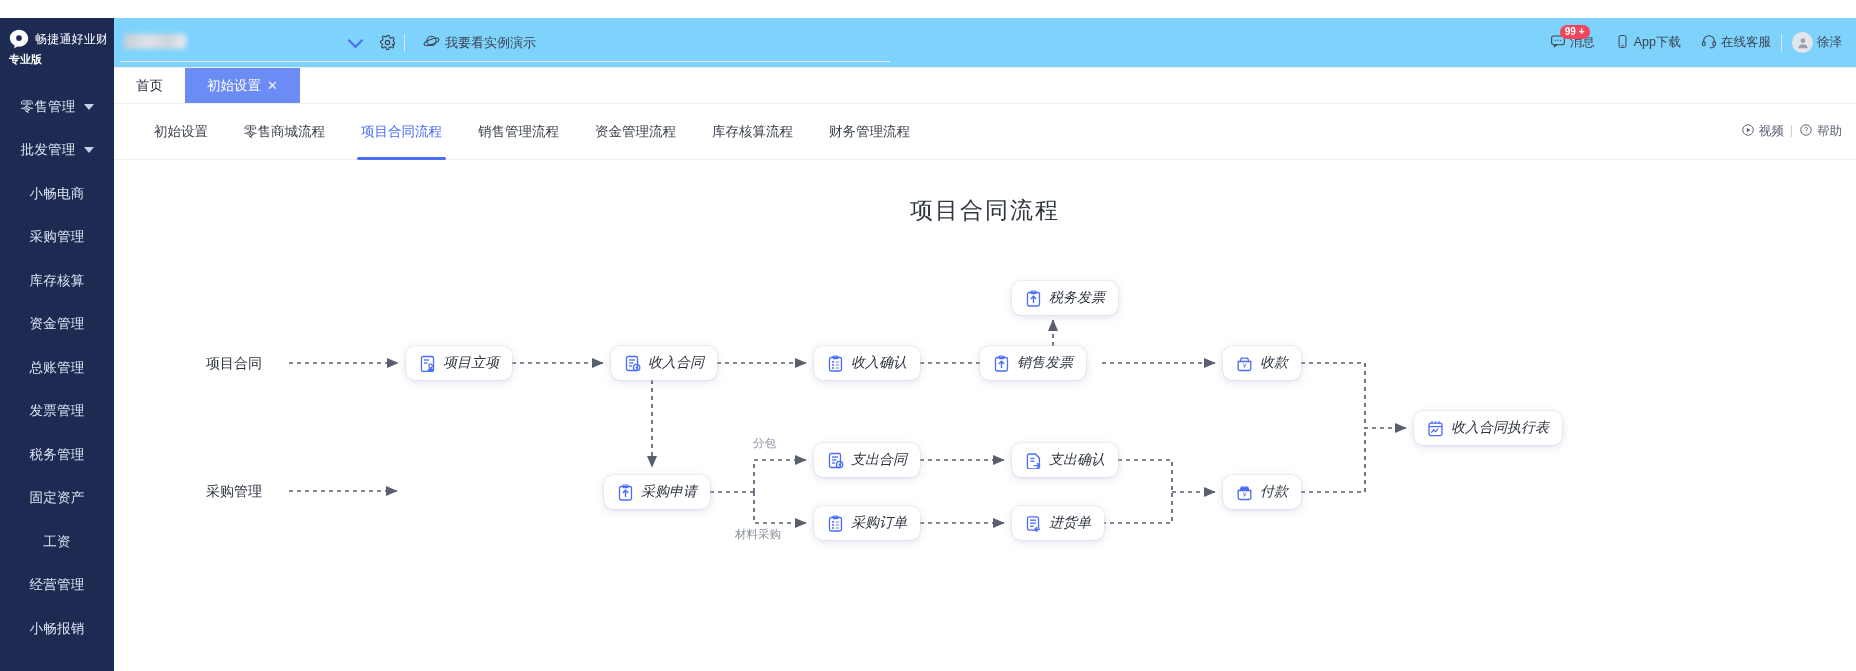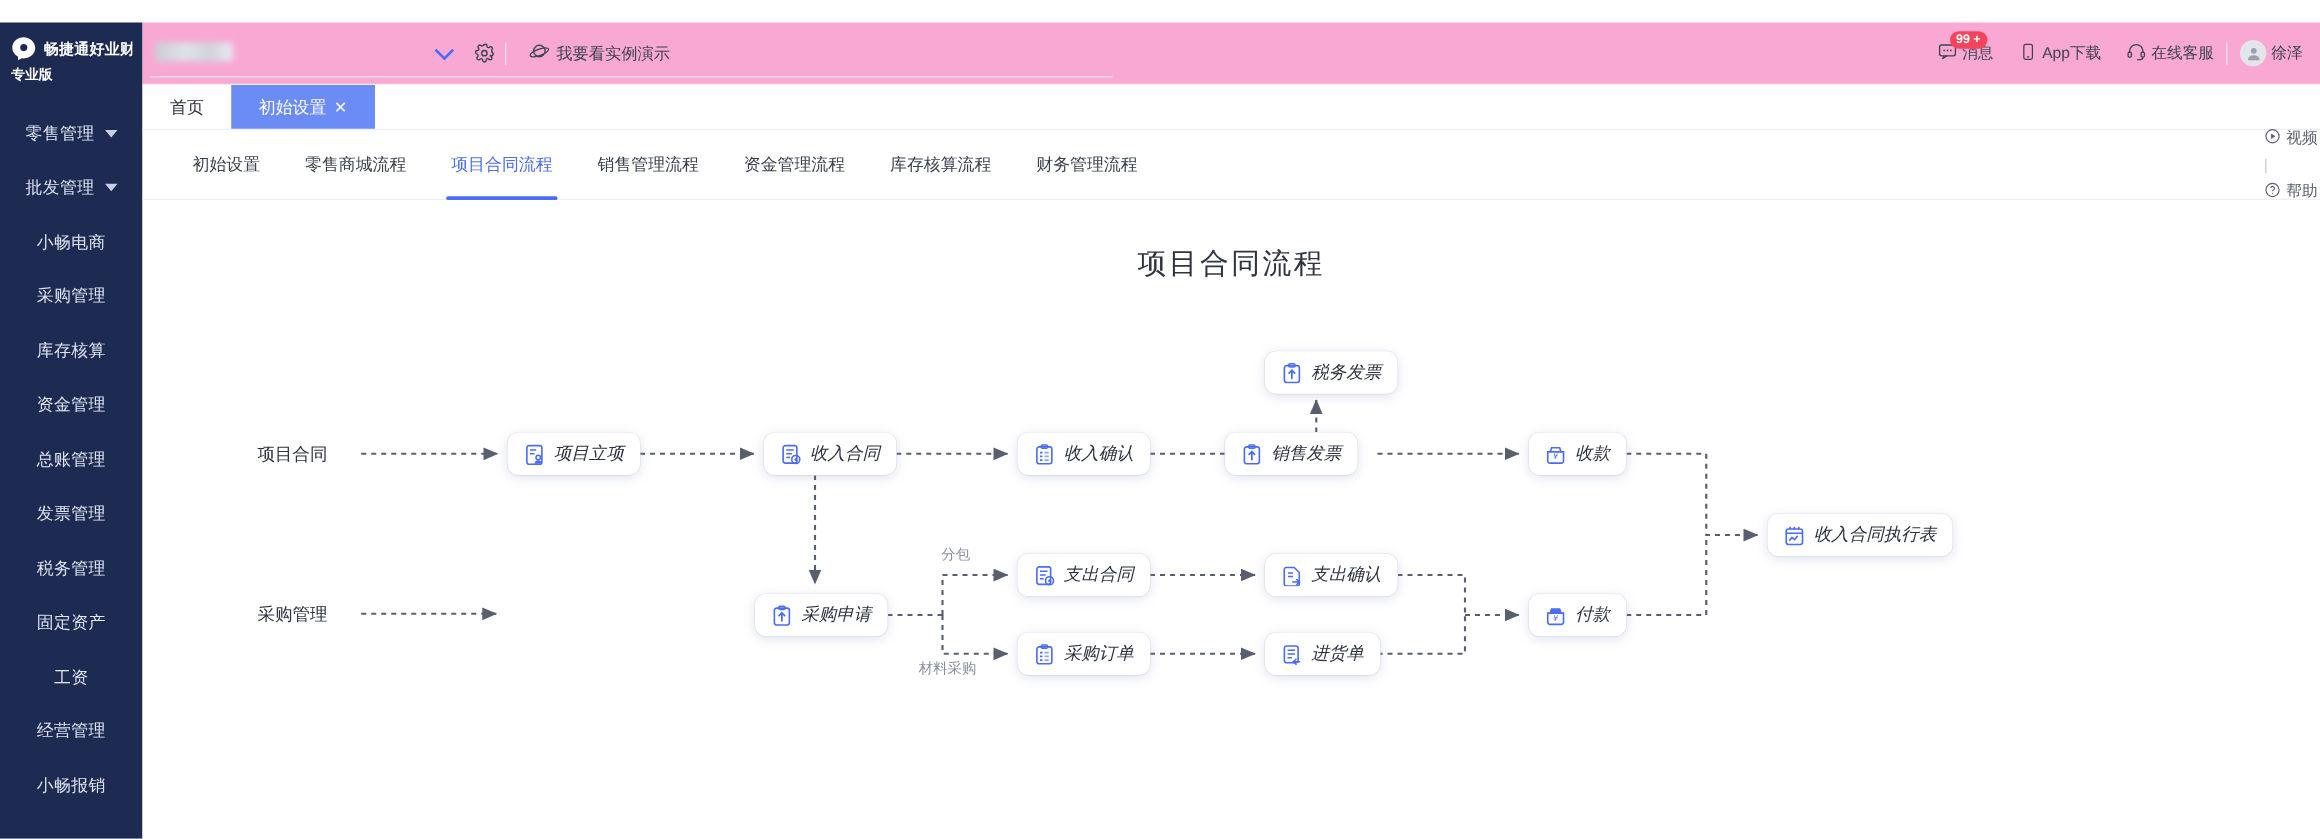--- a/index.html
+++ b/index.html
@@ -16,38 +16,38 @@
     background:#1d2b52; color:#e8ecf7;
   }
   .logo-wrap { padding:10px 8px 4px 8px; }
   .logo-row { display:flex; align-items:center; gap:5px; }
   .logo-mark {
     width:22px; height:22px; flex:0 0 22px;
     display:flex; align-items:center; justify-content:center;
   }
   .logo-text {
     font-size:12px; color:#ffffff; letter-spacing:.2px;
-    white-space:nowrap; overflow:hidden; font-weight:700;
+    white-space:nowrap; overflow:hidden; font-weight:400;
   }
   .logo-sub { font-size:11px; color:#ffffff; font-weight:700; margin-top:2px; padding-left:1px;}
   .nav-list { margin-top:14px; }
   .nav-item {
     height:43.5px; display:flex; align-items:center; justify-content:center;
     font-size:13.5px; color:#dfe4f2; cursor:pointer; gap:6px;
     letter-spacing:.3px;
   }
   .caret {
     width:0;height:0;border-left:5px solid transparent;border-right:5px solid transparent;
     border-top:6px solid #c9d0e6; display:inline-block; margin-left:2px;
   }
 
   
   #topbar {
     position:absolute; left:114px; top:18px; right:0; height:50px;
-    background:#f9a8d4; border-bottom:1px solid #eceef4;
+    background:#7dd3fc; border-bottom:1px solid #eceef4;
     display:flex; align-items:center;justify-content:space-between;
   }
   .search-zone { width:220px; margin-left:6px; position:relative; height:30px; }
   .search-blur {
     position:absolute; left:4px; top:6px; width:62px; height:15px;
     background:linear-gradient(90deg,#c9cdd6 0%,#dfe2e9 40%,#cfd3dc 70%,#e8eaf0 100%);
     filter:blur(2.5px); border-radius:2px;
   }
   .search-underline {
     position:absolute; left:0; bottom:-4px; width:770px; height:1px; background:#e4e7ef;
@@ -102,21 +102,21 @@
     display:flex;align-items:center; cursor:pointer; position:relative;
     white-space:nowrap;
   }
   .snav.active { color:#4a6cf7; }
   .snav.active:after {
     content:""; position:absolute; left:14px; right:14px; bottom:0;
     height:2.5px; background:#4a6cf7; border-radius:2px;
   }
   .subnav-right {
     margin-left:auto; display:flex;align-items:flex-start;gap:6px;
-    padding-right:2px; font-size:12.5px; color:#5a6070;flex-direction:column;
+    padding-right:14px; font-size:12.5px; color:#5a6070;
   }
   .sr-item { display:flex;align-items:center;gap:4px;cursor:pointer; white-space:nowrap;}
 
   
   #canvas {
     position:absolute; left:114px; top:160px; right:0; bottom:0;
     background:#ffffff; overflow:hidden;
   }
   #flow-title {
     position:absolute; left:0; right:0; top:35px; text-align:center;

